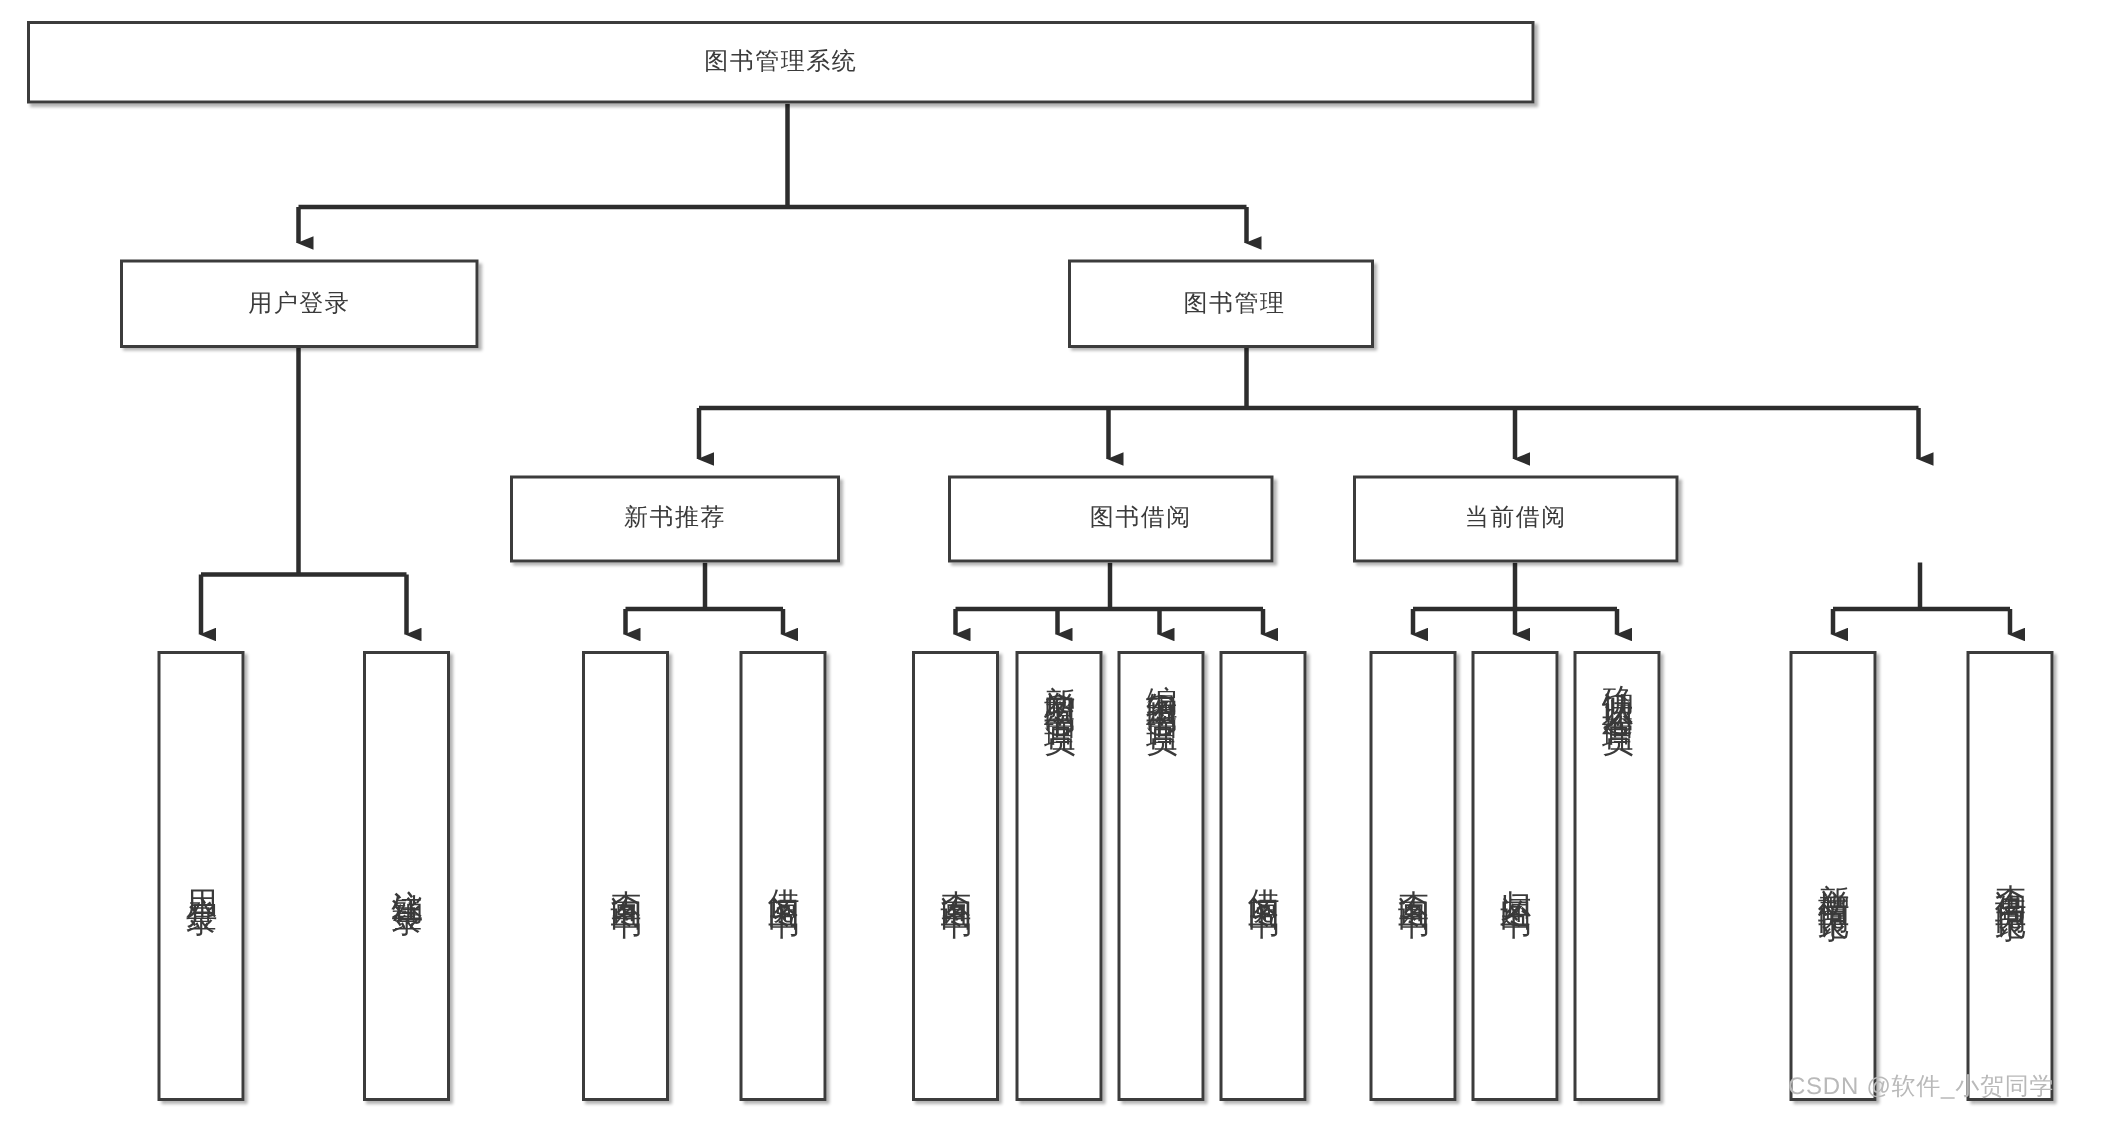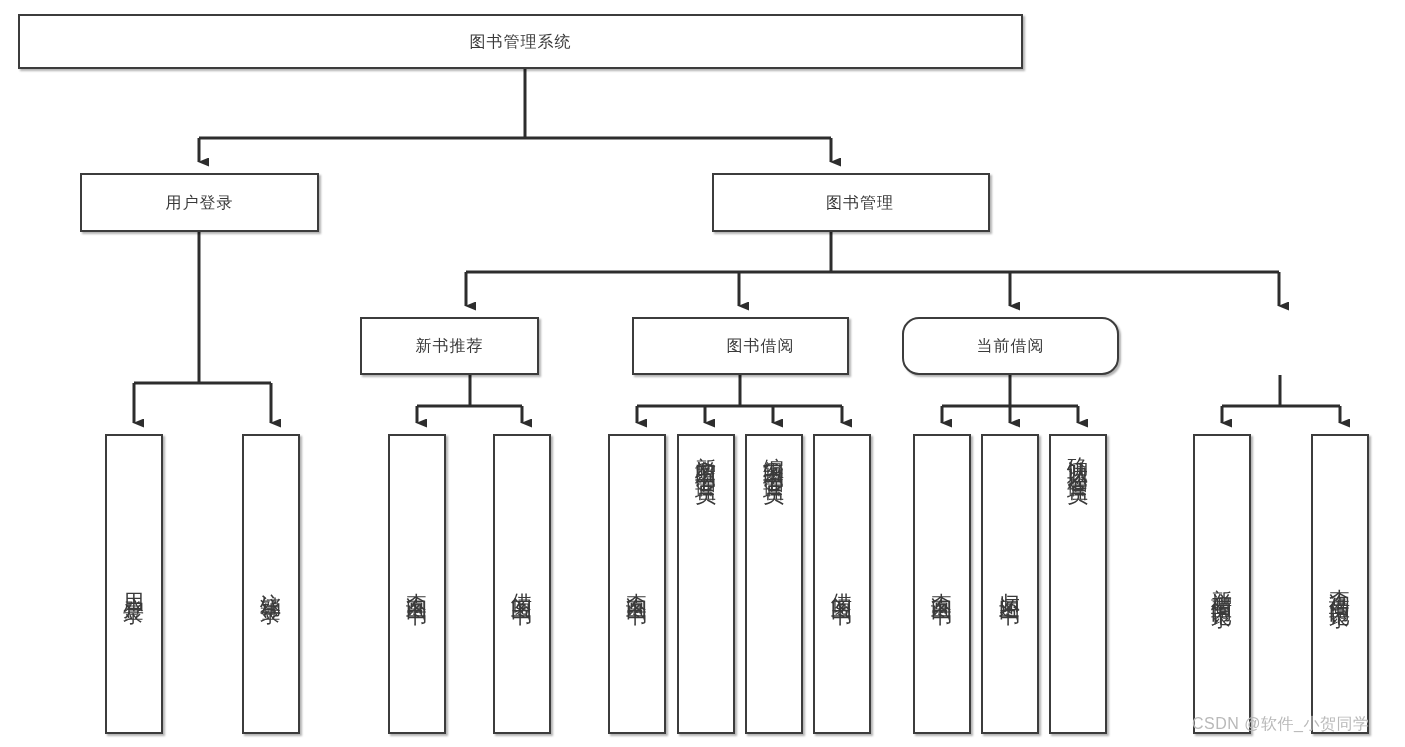--- a/index.html
+++ b/index.html
@@ -133,31 +133,31 @@
     </g>
   </svg>
 
   <div class="node-box" style="left:18px; top:14px; width:1005px; height:55px;">
     <span class="node-label-h">图书管理系统</span>
   </div>
 
   <div class="node-box" style="left:80px; top:173px; width:239px; height:59px;">
     <span class="node-label-h">用户登录</span>
   </div>
-  <div class="node-box" style="left:712px; top:173px; width:278px; height:59px;padding-left:18px;">
+  <div class="node-box" style="left:712px; top:173px; width:204px; height:59px;padding-left:18px;">
     <span class="node-label-h">图书管理</span>
   </div>
 
-  <div class="node-box" style="left:360px; top:317px; width:179px; height:58px;">
+  <div class="node-box" style="left:340px; top:317px; width:220px; height:58px;">
     <span class="node-label-h">新书推荐</span>
   </div>
   <div class="node-box" style="left:632px; top:317px; width:217px; height:58px;padding-left:40px;">
     <span class="node-label-h">图书借阅</span>
   </div>
-  <div class="node-box" style="left:902px; top:317px; width:217px; height:58px;border-radius:17px;">
+  <div class="node-box" style="left:902px; top:317px; width:217px; height:58px;">
     <span class="node-label-h">当前借阅</span>
   </div>
 
   <div class="node-box leaf-box centered" style="left:105px; top:434px; width:58px; height:300px;">
     <span class="node-label-v">用户登录</span>
   </div>
   <div class="node-box leaf-box centered" style="left:242px; top:434px; width:58px; height:300px;">
     <span class="node-label-v">注销登录</span>
   </div>
 

